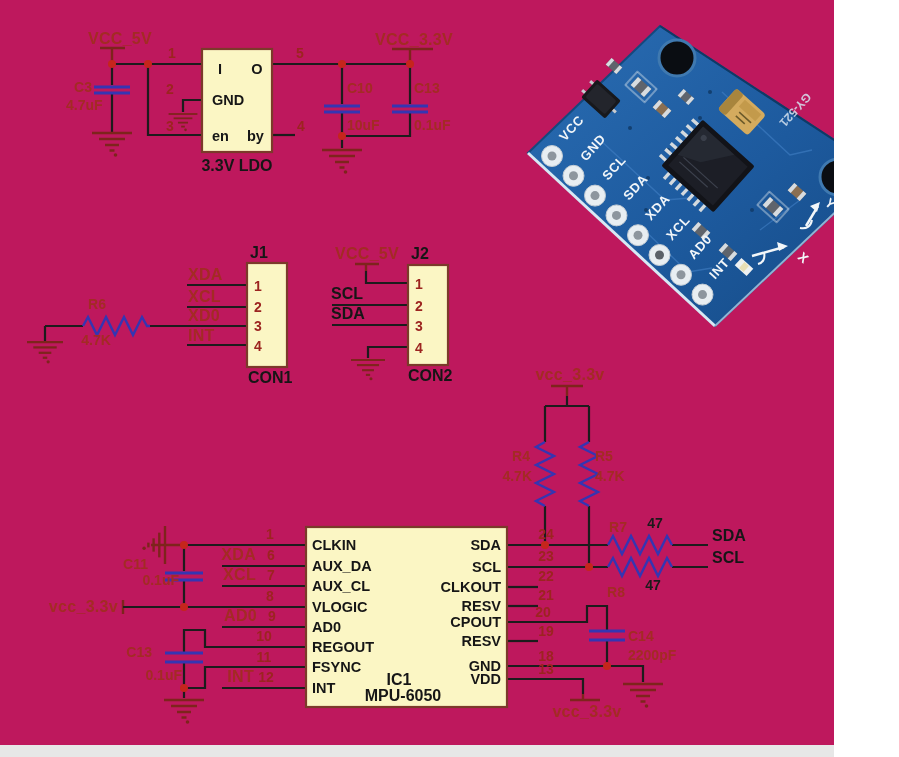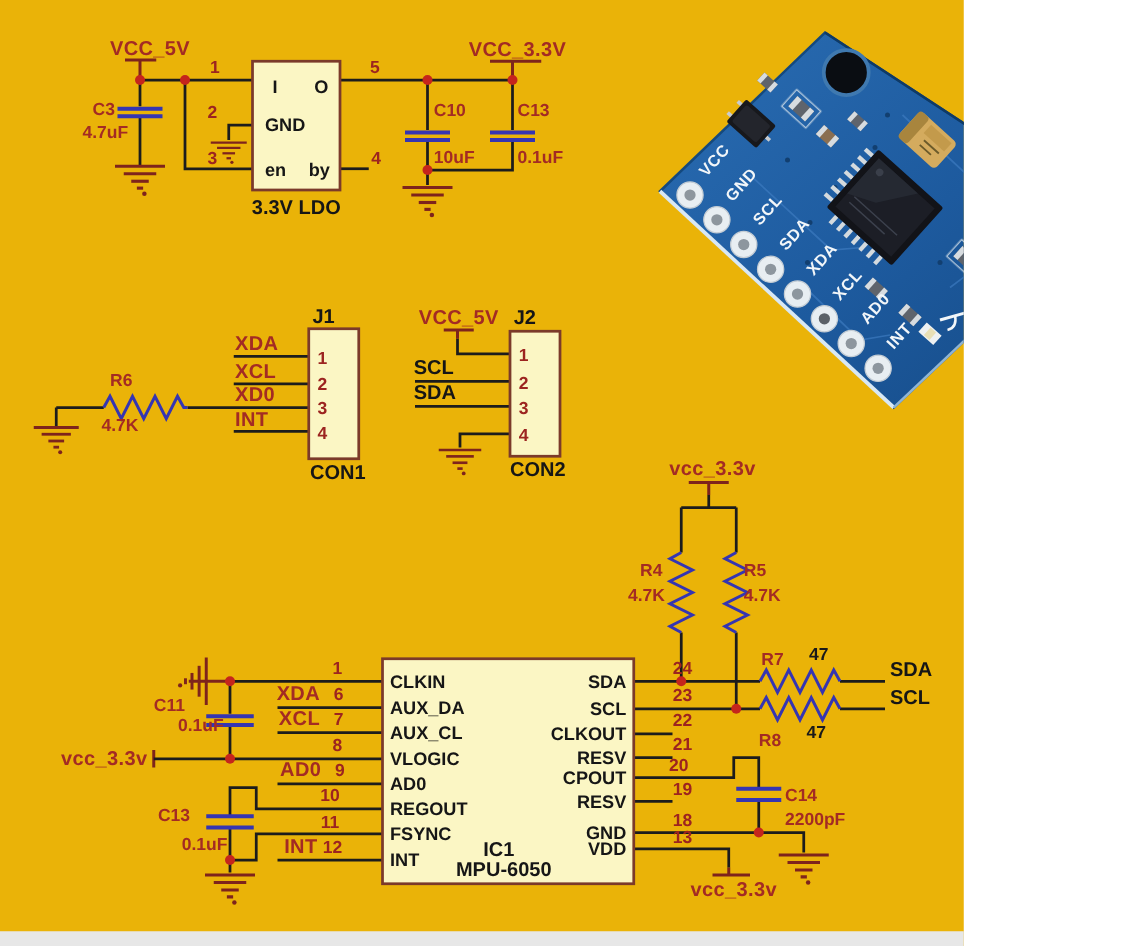--- a/index.html
+++ b/index.html
@@ -1,16 +1,16 @@
 <!DOCTYPE html>
 <html><head>
 <meta charset="utf-8">
 <style>
   html,body{margin:0;padding:0;background:#ffffff;}
-  #stage{position:relative;width:771px;height:757px;background:#eab308;overflow:hidden;}
+  #stage{position:relative;width:834px;height:757px;background:#be185d;overflow:hidden;}
   svg{display:block;}
   text{font-family:"Liberation Sans","DejaVu Sans",sans-serif;font-weight:bold;}
   .net     {font-size:16px;fill:#a32b24;letter-spacing:.3px;}
   .ref     {font-size:14px;fill:#a32b24;}
   .pin-num {font-size:14px;fill:#9c2420;}
   .ic-pin  {font-size:14.5px;fill:#161616;}
   .blk     {font-size:16px;fill:#161616;}
   .val-blk {font-size:14px;fill:#1a1a1a;}
   .board-label{font-size:13px;fill:#f2f6f9;letter-spacing:.6px;}
   .board-silk {font-size:12px;fill:#d7e4f0;opacity:.85;}

